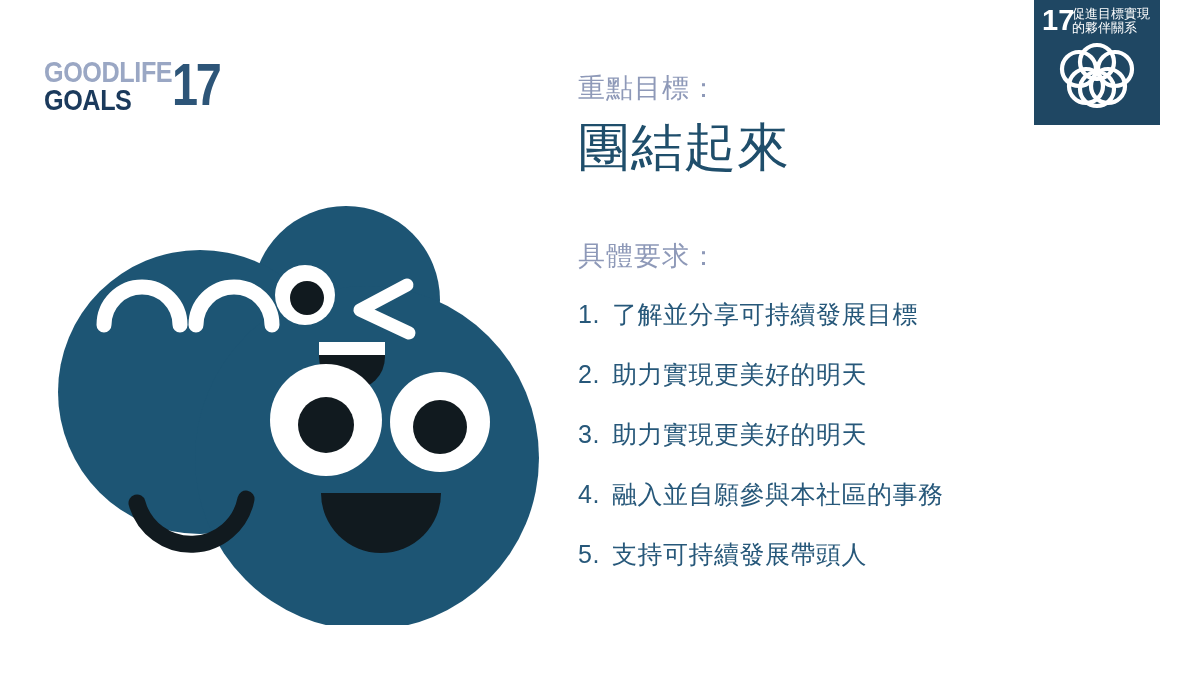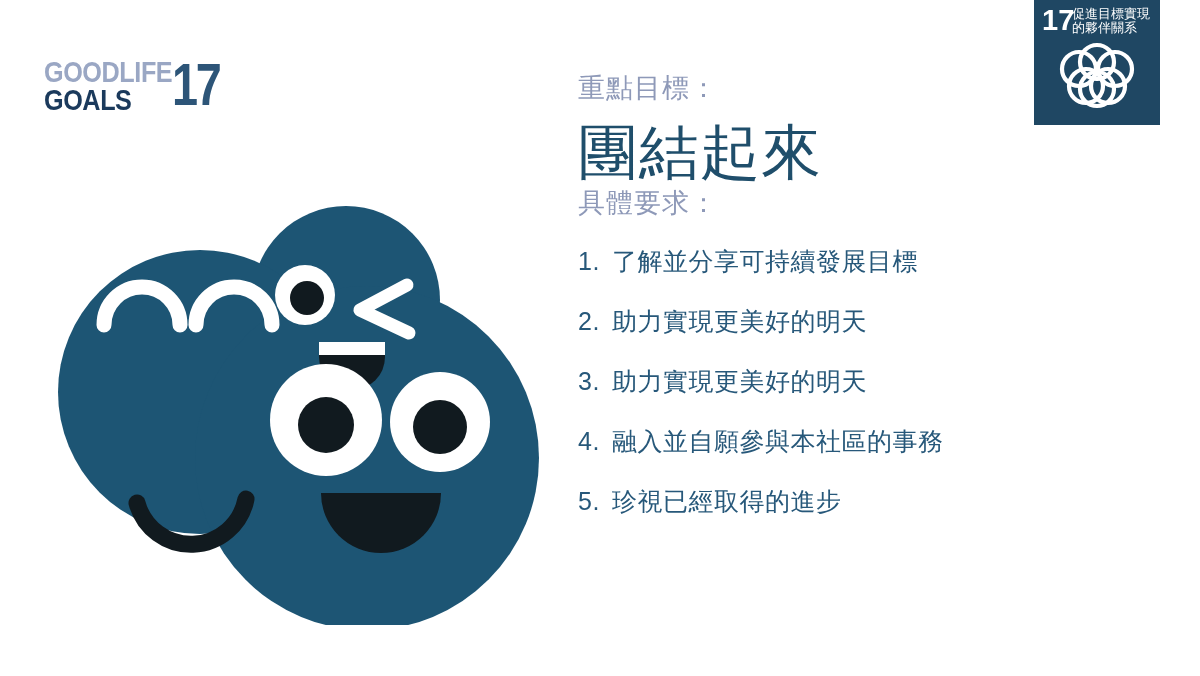--- a/index.html
+++ b/index.html
@@ -91,27 +91,28 @@
   .eyebrow {
     color: #8e99b8;
     font-size: 27px;
     line-height: 1.2;
     letter-spacing: 1px;
     font-weight: normal;
     margin: 0;
   }
   #main-title {
     color: #1f4e6b;
-    font-size: 60px;
+    font-size: 52px;
     line-height: 1.15;
     letter-spacing: 1px;
     margin: 14px 0 0 0;
     font-weight: normal;
   }
   #requirements-label {
+    margin-top: 62px;
   }
   #req-list {
     list-style: none;
     margin: 26px 0 0 0;
     padding: 0;
   }
   #req-list li {
     display: flex;
     align-items: baseline;
     color: #27587a;
@@ -210,18 +211,18 @@
       <li>
         <span class="req-num">3.</span>
         <span class="req-text">助力實現更美好的明天</span>
       </li>
       <li>
         <span class="req-num">4.</span>
         <span class="req-text">融入並自願參與本社區的事務</span>
       </li>
       <li>
         <span class="req-num">5.</span>
-        <span class="req-text">珍視已經取得的進步</span>
+        <span class="req-text">支持可持續發展帶頭人</span>
       </li>
     </ol>
   </div>
 
 </div>
 
 </body></html>

